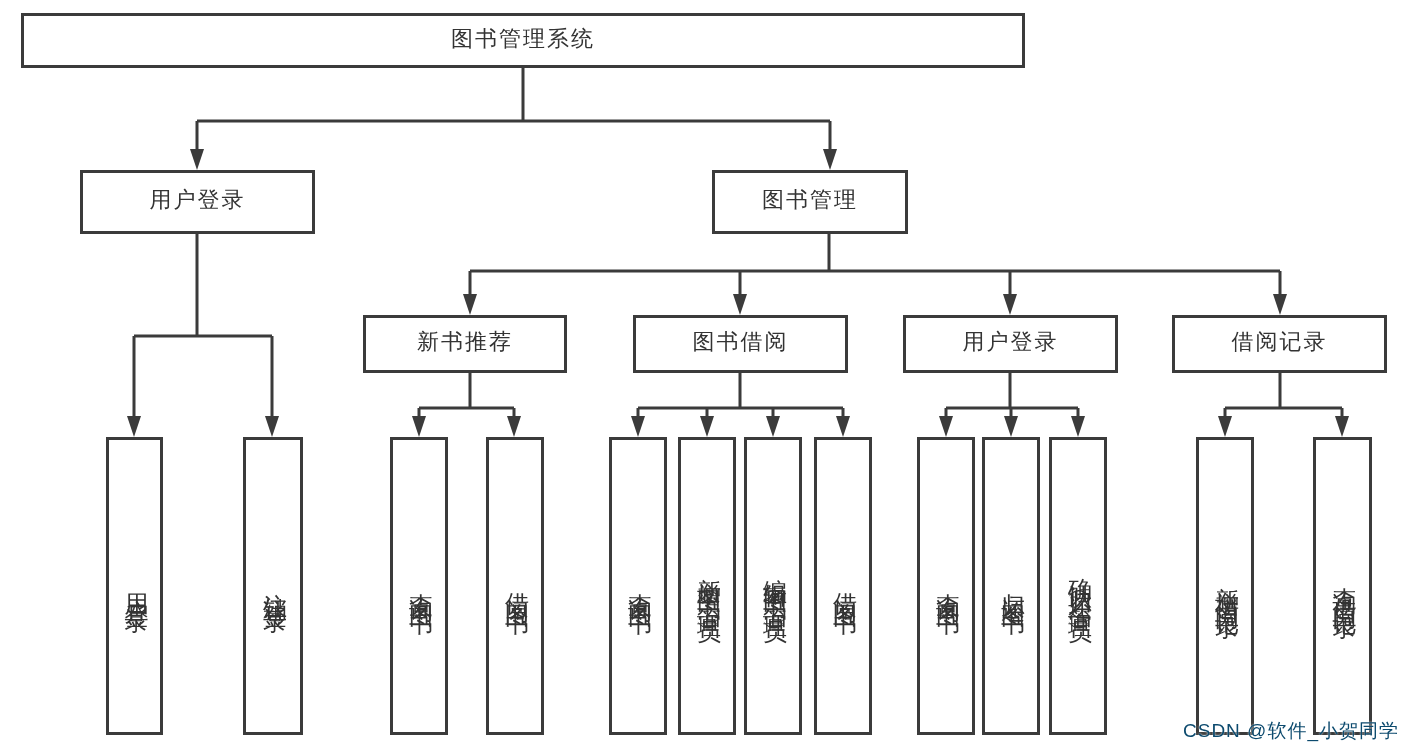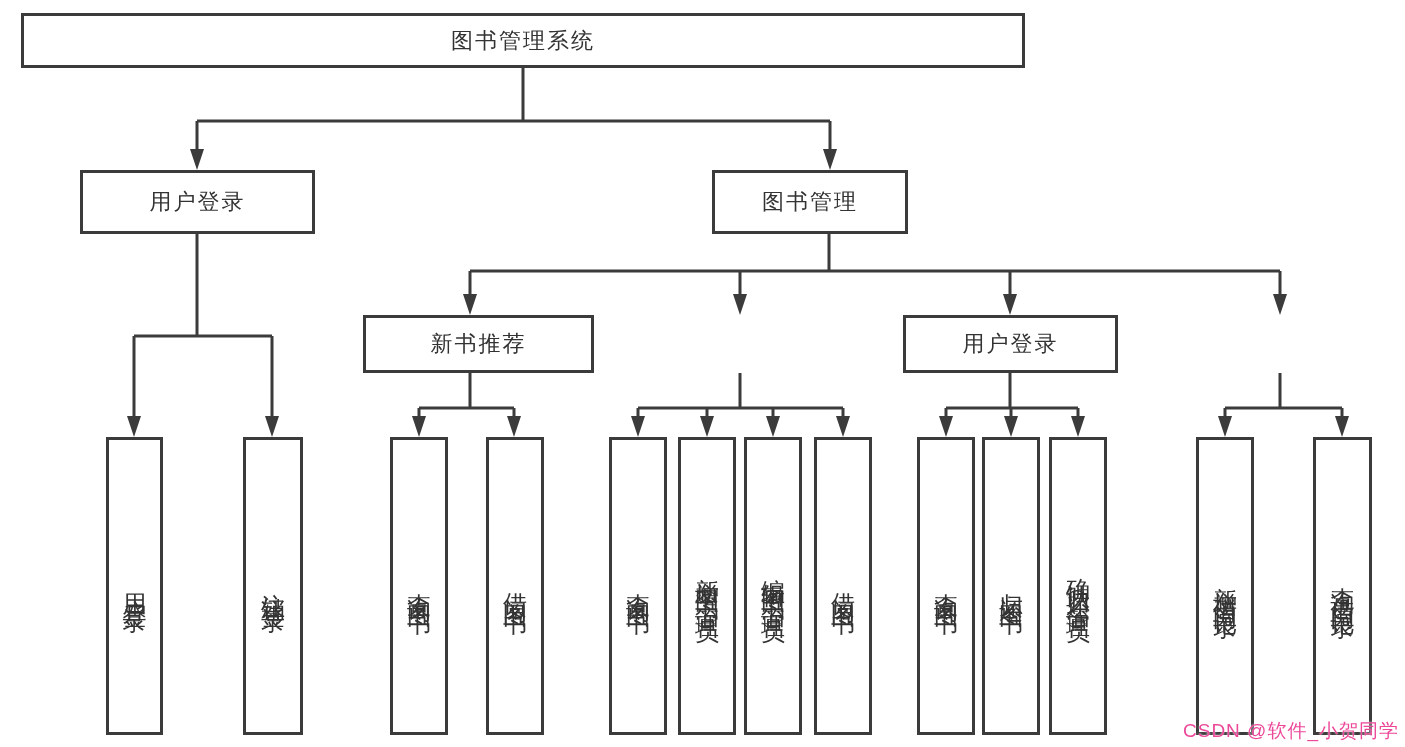--- a/index.html
+++ b/index.html
@@ -7,32 +7,33 @@
     width:1405px;height:747px;position:relative;overflow:hidden;
     font-family:"Liberation Sans",sans-serif;
   }
   #stage{position:absolute;left:0;top:0;width:1405px;height:747px;}
   svg.wires{position:absolute;left:0;top:0;z-index:0;}
   .node{
     position:absolute;box-sizing:border-box;z-index:1;
     background:#ffffff;border:3px solid #3b3b3b;
     display:flex;align-items:center;justify-content:center;
     color:#333333;
+    font-family:Liberation Mono, monospace;
   }
   .node.h span{
     font-size:22px;letter-spacing:2px;white-space:nowrap;line-height:1;
   }
   .node.v span{
     writing-mode:vertical-rl;text-orientation:mixed;
     font-size:24px;letter-spacing:6px;line-height:1;
   }
   .watermark{
     position:absolute;z-index:2;
     font-size:19px;letter-spacing:1px;white-space:nowrap;
-    color:#ec4899;text-shadow:0 0 2px #ffffff;text-align:center;
+    color:#0c4a6e;text-shadow:0 0 2px #ffffff;text-align:center;
   }
 </style>
 </head>
 <body>
 
 <div id="stage">
 
   <svg class="wires" width="1405" height="747" viewBox="0 0 1405 747" aria-hidden="true">
     <g stroke="#3b3b3b" stroke-width="3" fill="none">
 
@@ -77,25 +78,31 @@
     <span>图书管理系统</span>
   </div>
 
   <div class="node h" style="left:80px;top:170px;width:235px;height:64px">
     <span>用户登录</span>
   </div>
   <div class="node h" style="left:712px;top:170px;width:196px;height:64px">
     <span>图书管理</span>
   </div>
 
-  <div class="node h" style="left:363px;top:315px;width:231px;height:58px">
+  <div class="node h" style="left:363px;top:315px;width:204px;height:58px">
     <span>新书推荐</span>
+  </div>
+  <div class="node h" style="left:633px;top:315px;width:215px;height:58px">
+    <span>图书借阅</span>
   </div>
   <div class="node h" style="left:903px;top:315px;width:215px;height:58px">
     <span>用户登录</span>
+  </div>
+  <div class="node h" style="left:1172px;top:315px;width:215px;height:58px">
+    <span>借阅记录</span>
   </div>
 
   <div class="node v" style="left:106px;top:437px;width:57px;height:298px">
     <span>用户登录</span>
   </div>
   <div class="node v" style="left:243px;top:437px;width:60px;height:298px">
     <span>注销登录</span>
   </div>
 
   <div class="node v" style="left:390px;top:437px;width:58px;height:298px">

